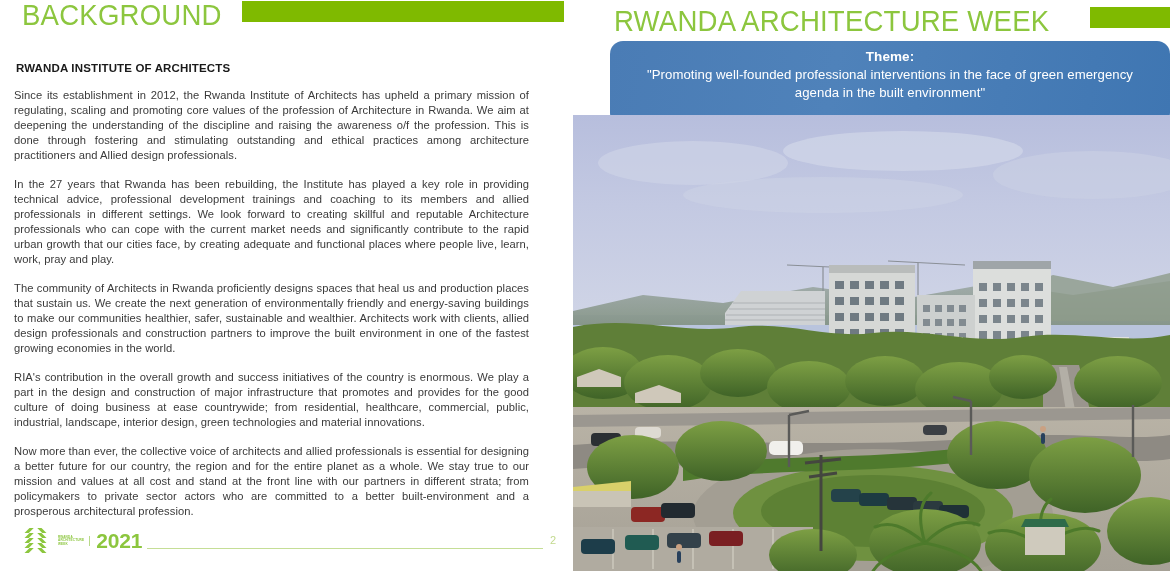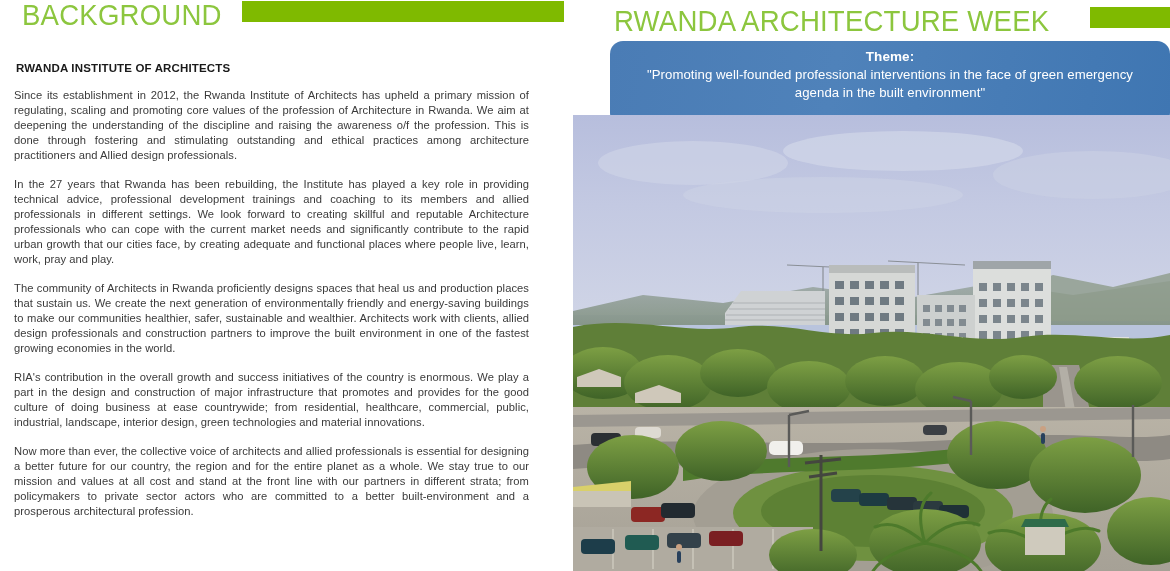--- a/index.html
+++ b/index.html
@@ -204,20 +204,37 @@
   <div class="section-heading">RWANDA INSTITUTE OF ARCHITECTS</div>
 
   <div class="body-copy">
     <p>Since its establishment in 2012, the Rwanda Institute of Architects has upheld a primary mission of regulating, scaling and promoting core values of the profession of Architecture in Rwanda. We aim at deepening the understanding of the discipline and raising the awareness o/f the profession. This is done through fostering and stimulating outstanding and ethical practices among architecture practitioners and Allied design professionals.</p>
     <p>In the 27 years that Rwanda has been rebuilding, the Institute has played a key role in providing technical advice, professional development trainings and coaching to its members and allied professionals in different settings. We look forward to creating skillful and reputable Architecture professionals who can cope with the current market needs and significantly contribute to the rapid urban growth that our cities face, by creating adequate and functional places where people live, learn, work, pray and play.</p>
     <p>The community of Architects in Rwanda proficiently designs spaces that heal us and production places that sustain us. We create the next generation of environmentally friendly and energy-saving buildings to make our communities healthier, safer, sustainable and wealthier. Architects work with clients, allied design professionals and construction partners to improve the built environment in one of the fastest growing economies in the world.</p>
     <p>RIA's contribution in the overall growth and success initiatives of the country is enormous. We play a part in the design and construction of major infrastructure that promotes and provides for the good culture of doing business at ease countrywide; from residential, healthcare, commercial, public, industrial, landscape, interior design, green technologies and material innovations.</p>
     <p>Now more than ever, the collective voice of architects and allied professionals is essential for designing a better future for our country, the region and for the entire planet as a whole. We stay true to our mission and values at all cost and stand at the front line with our partners in different strata; from policymakers to private sector actors who are committed to a better built-environment and a prosperous architectural profession.</p>
   </div>
 
+  <div class="footer">
+    <div class="footer-logo">
+      <div class="chev" style="top:0px"></div>
+      <div class="chev" style="top:5px"></div>
+      <div class="chev" style="top:10px"></div>
+      <div class="chev" style="top:15px"></div>
+      <div class="chev" style="top:20px"></div>
+    </div>
+    <div class="footer-logotext">
+      <div>RWANDA</div>
+      <div>ARCHITECTURE</div>
+      <div>WEEK</div>
+    </div>
+    <div class="footer-year">2021</div>
+    <div class="footer-rule"></div>
+    <div class="footer-page">2</div>
+  </div>
 </div>
 
 <div class="page-right">
 
   <div class="header-row-right">
     <div class="header-title">RWANDA ARCHITECTURE WEEK</div>
     <div class="header-bar"></div>
   </div>
 
   <div class="theme-box">

